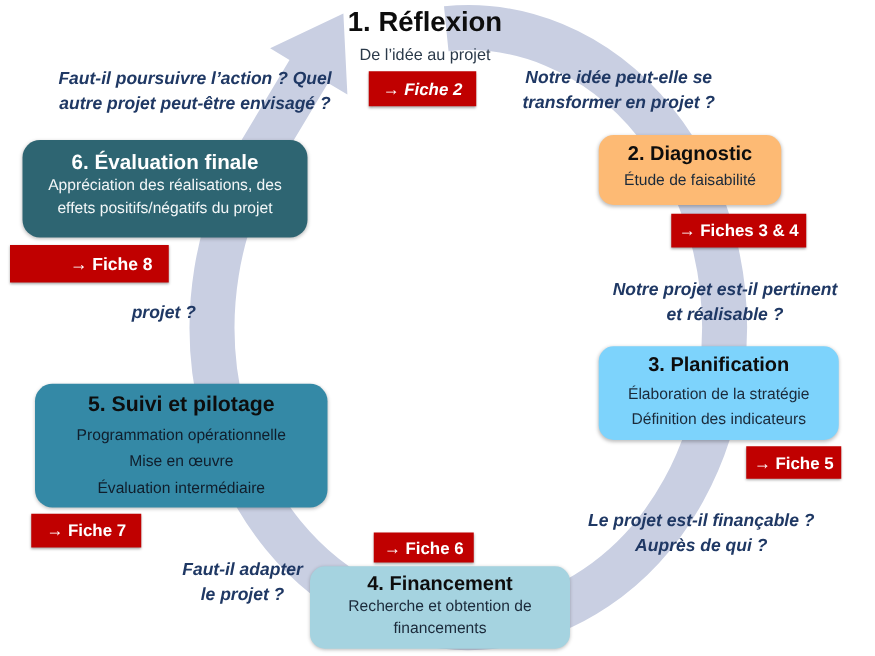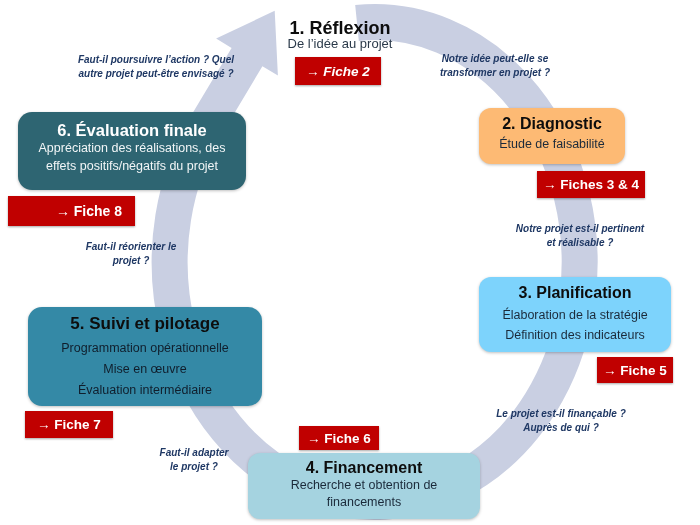--- a/index.html
+++ b/index.html
@@ -5,52 +5,52 @@
   html,body{margin:0;padding:0;background:#fff;}
   .canvas{
     position:relative;width:700px;height:525px;background:#ffffff;overflow:hidden;
     font-family:"Liberation Sans",sans-serif;
   }
   svg.ring{position:absolute;left:0;top:0;z-index:0;}
   .ring-arc{fill:none;stroke:#C9CFE2;stroke-width:36;}
   .ring-head{fill:#C9CFE2;}
 
   .question{position:absolute;z-index:1;text-align:center;color:#1F3864;
-    font-style:italic;font-weight:600;font-size:10px;line-height:1.42;}
+    font-style:italic;font-weight:600;font-size:14px;line-height:1.42;}
 
   .box{position:absolute;z-index:2;text-align:center;border-radius:14px;
     box-shadow:0 1px 3px rgba(0,0,0,.25);}
   .box-title{font-weight:bold;font-size:16px;color:#0d0d0d;}
   .box-line{font-size:12.5px;color:#1b2a3a;}
 
   .badge{position:absolute;z-index:3;background:#C00000;color:#fff;
     display:flex;align-items:center;justify-content:center;
     font-weight:bold;font-size:13.5px;box-shadow:0 1px 2px rgba(0,0,0,.35);}
 
   
-  .s1-title{position:absolute;left:255px;top:18px;width:170px;text-align:center;
-    font-weight:bold;font-size:18px;color:#0d0d0d;z-index:2;}
+  .s1-title{position:absolute;left:255px;top:5px;width:170px;text-align:center;
+    font-weight:bold;font-size:22px;color:#0d0d0d;z-index:2;}
   .s1-sub{position:absolute;left:255px;top:36px;width:170px;text-align:center;
     font-size:13px;color:#2b3a4a;z-index:2;}
   .badge.b2{left:295px;top:57px;width:86px;height:28px;font-style:italic;}
 
   
   .box.box2{left:479px;top:108px;width:146px;height:56px;background:#fdba74;border-radius:12px;}
   .box2 .box-title{padding-top:7px;}
   .box2 .box-line{padding-top:4px;}
   .badge.b34{left:537px;top:171px;width:108px;height:27px;}
 
   
   .box.box3{left:479px;top:277px;width:192px;height:75px;background:#7dd3fc;border-radius:12px;}
   .box3 .box-title{padding-top:7px;}
   .box3 .box-line{padding-top:6px;}
   .badge.b5{left:597px;top:357px;width:76px;height:26px;}
 
   
-  .box.box4{left:248px;top:453px;width:232px;height:66px;background:#A5D3E0;border-radius:12px;}
+  .box.box4{left:248px;top:453px;width:208px;height:66px;background:#A5D3E0;border-radius:12px;}
   .box4 .box-title{padding-top:6px;}
   .box4 .box-line{line-height:1.35;}
   .box4 .box-line:first-of-type{padding-top:4px;}
   .badge.b6{left:299px;top:426px;width:80px;height:24px;}
 
   
   .box.box5{left:28px;top:307px;width:234px;height:99px;background:#3489A6;}
   .box5 .box-title{font-size:17px;padding-top:7px;}
   .box5 .box-line{padding-top:7px;color:#101e2c;}
   .badge.b7{left:25px;top:411px;width:88px;height:27px;}
@@ -132,17 +132,16 @@
   </div>
   <div class="question q34">
     <div>Le projet est-il finançable ?</div>
     <div>Auprès de qui ?</div>
   </div>
   <div class="question q45">
     <div>Faut-il adapter</div>
     <div>le projet ?</div>
   </div>
   <div class="question q56">
-    <div>Faut-il réorienter le</div>
     <div>projet ?</div>
   </div>
 
 </div>
 
 </body></html>

